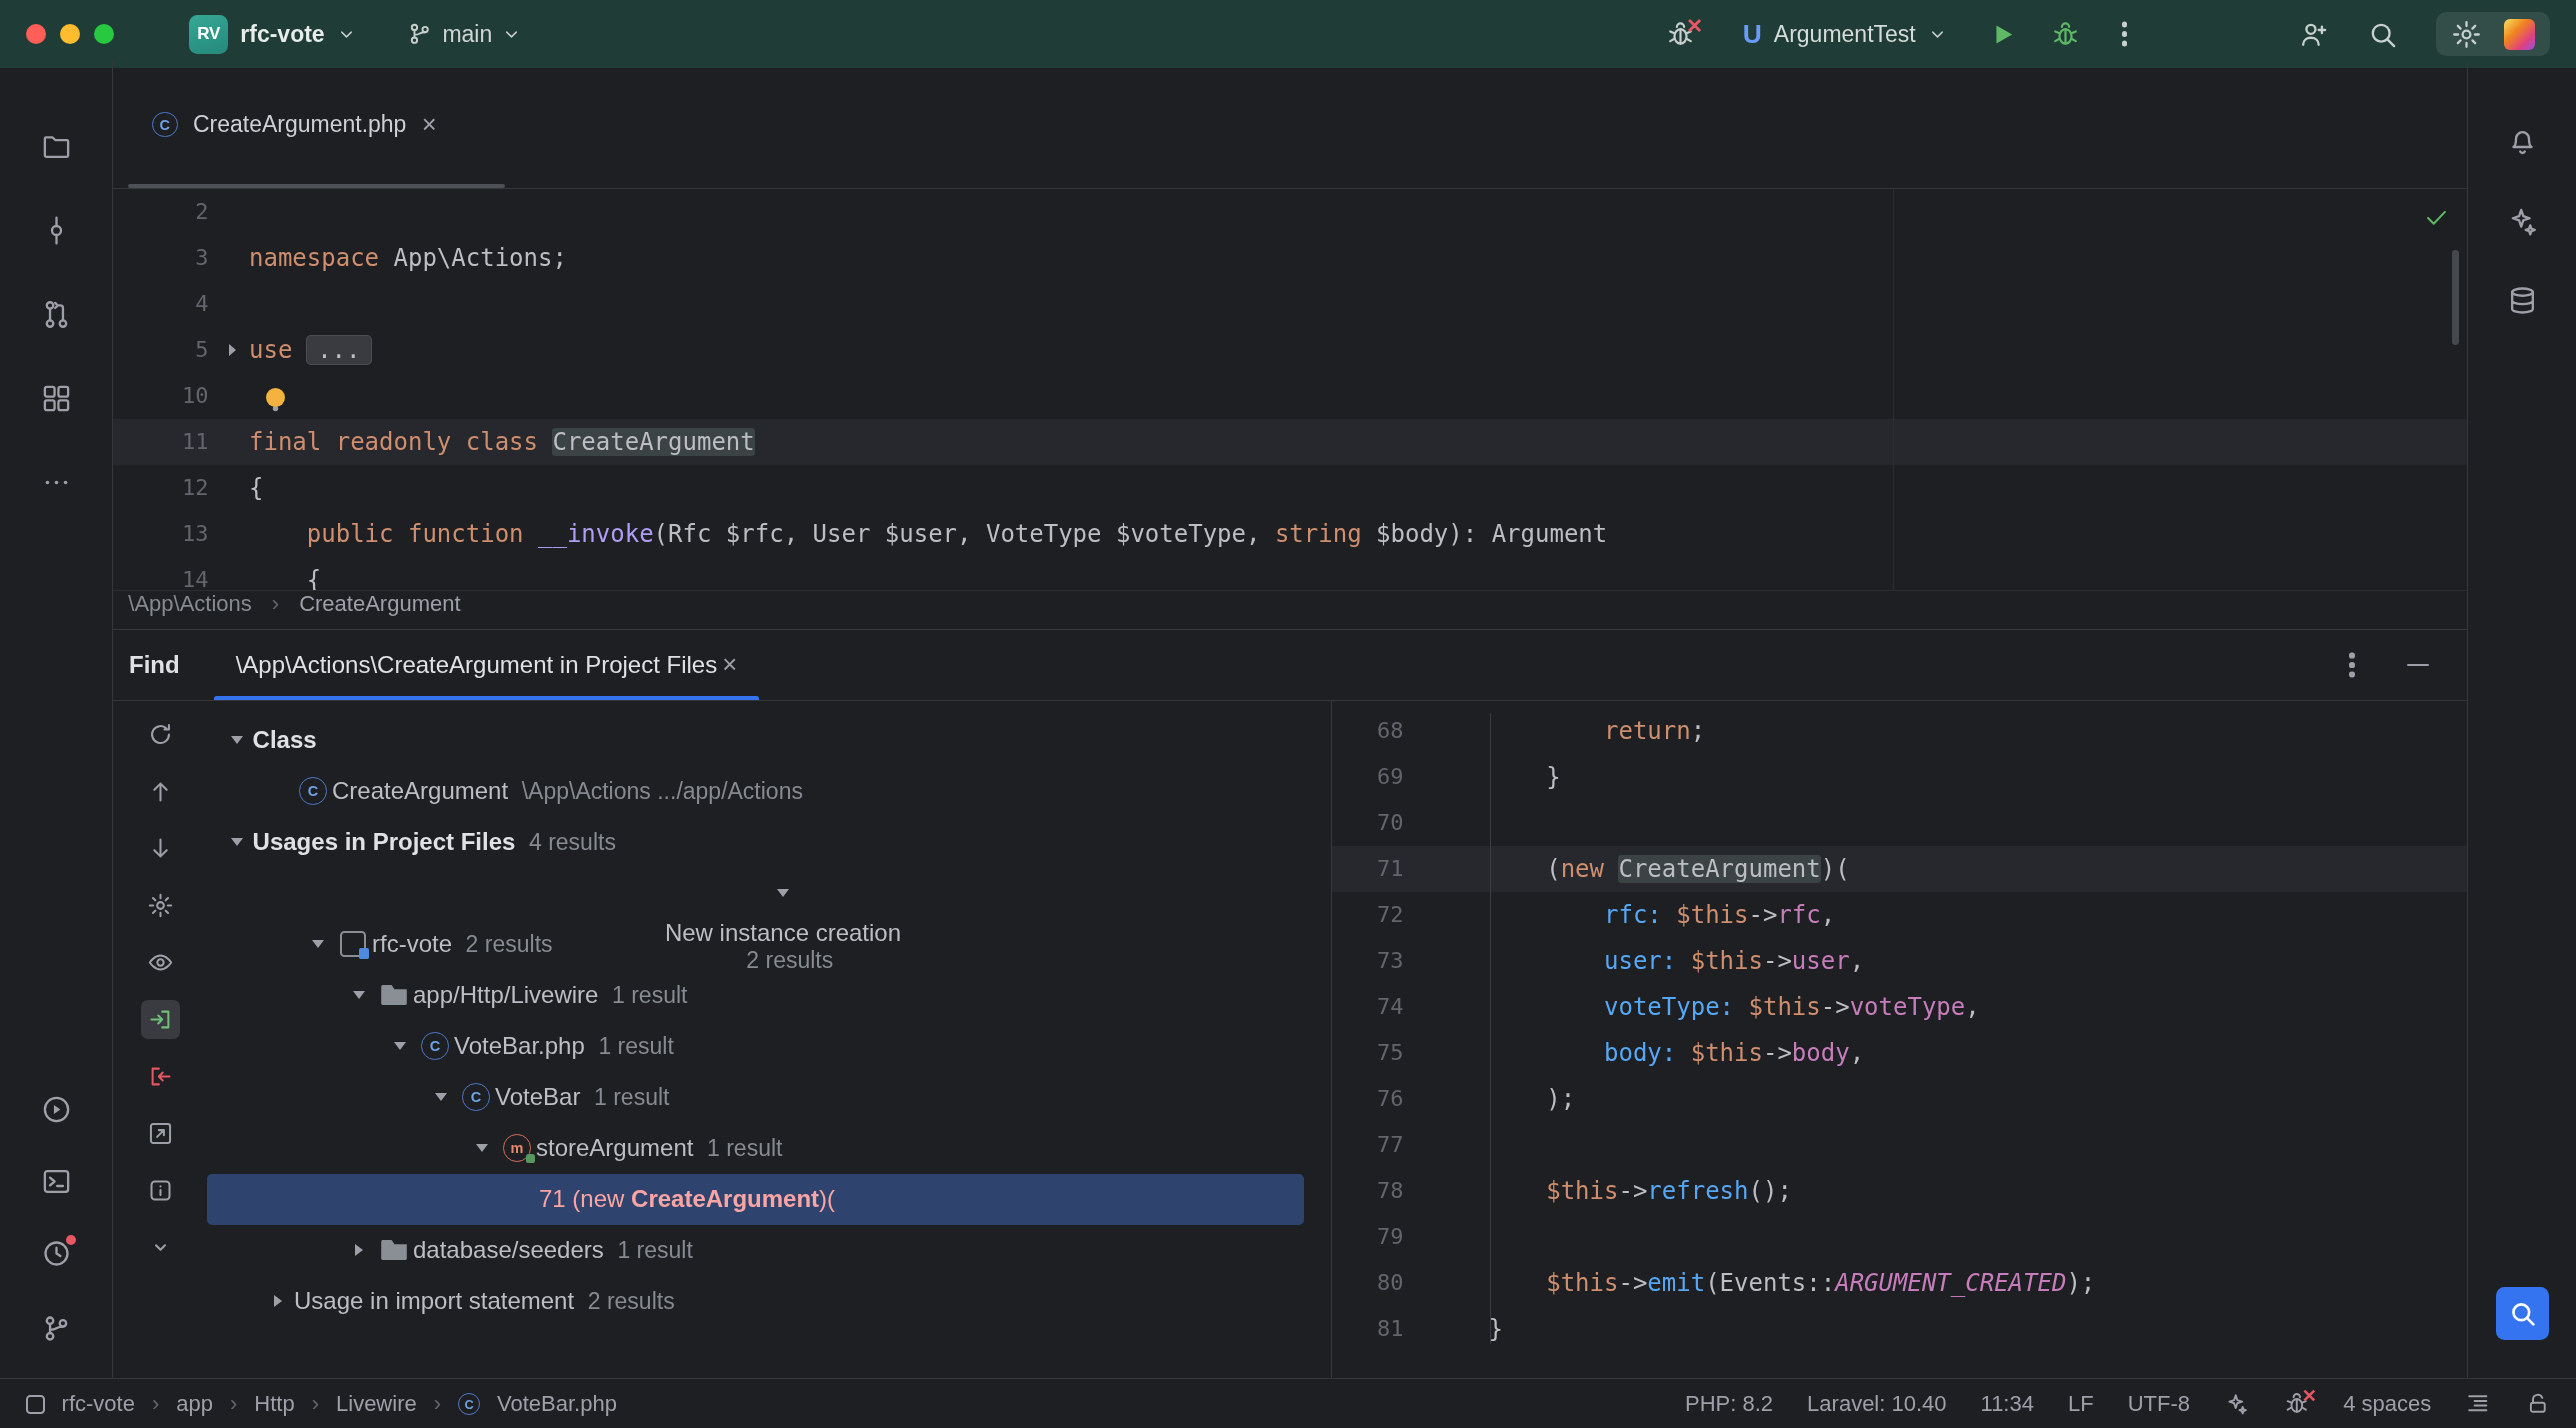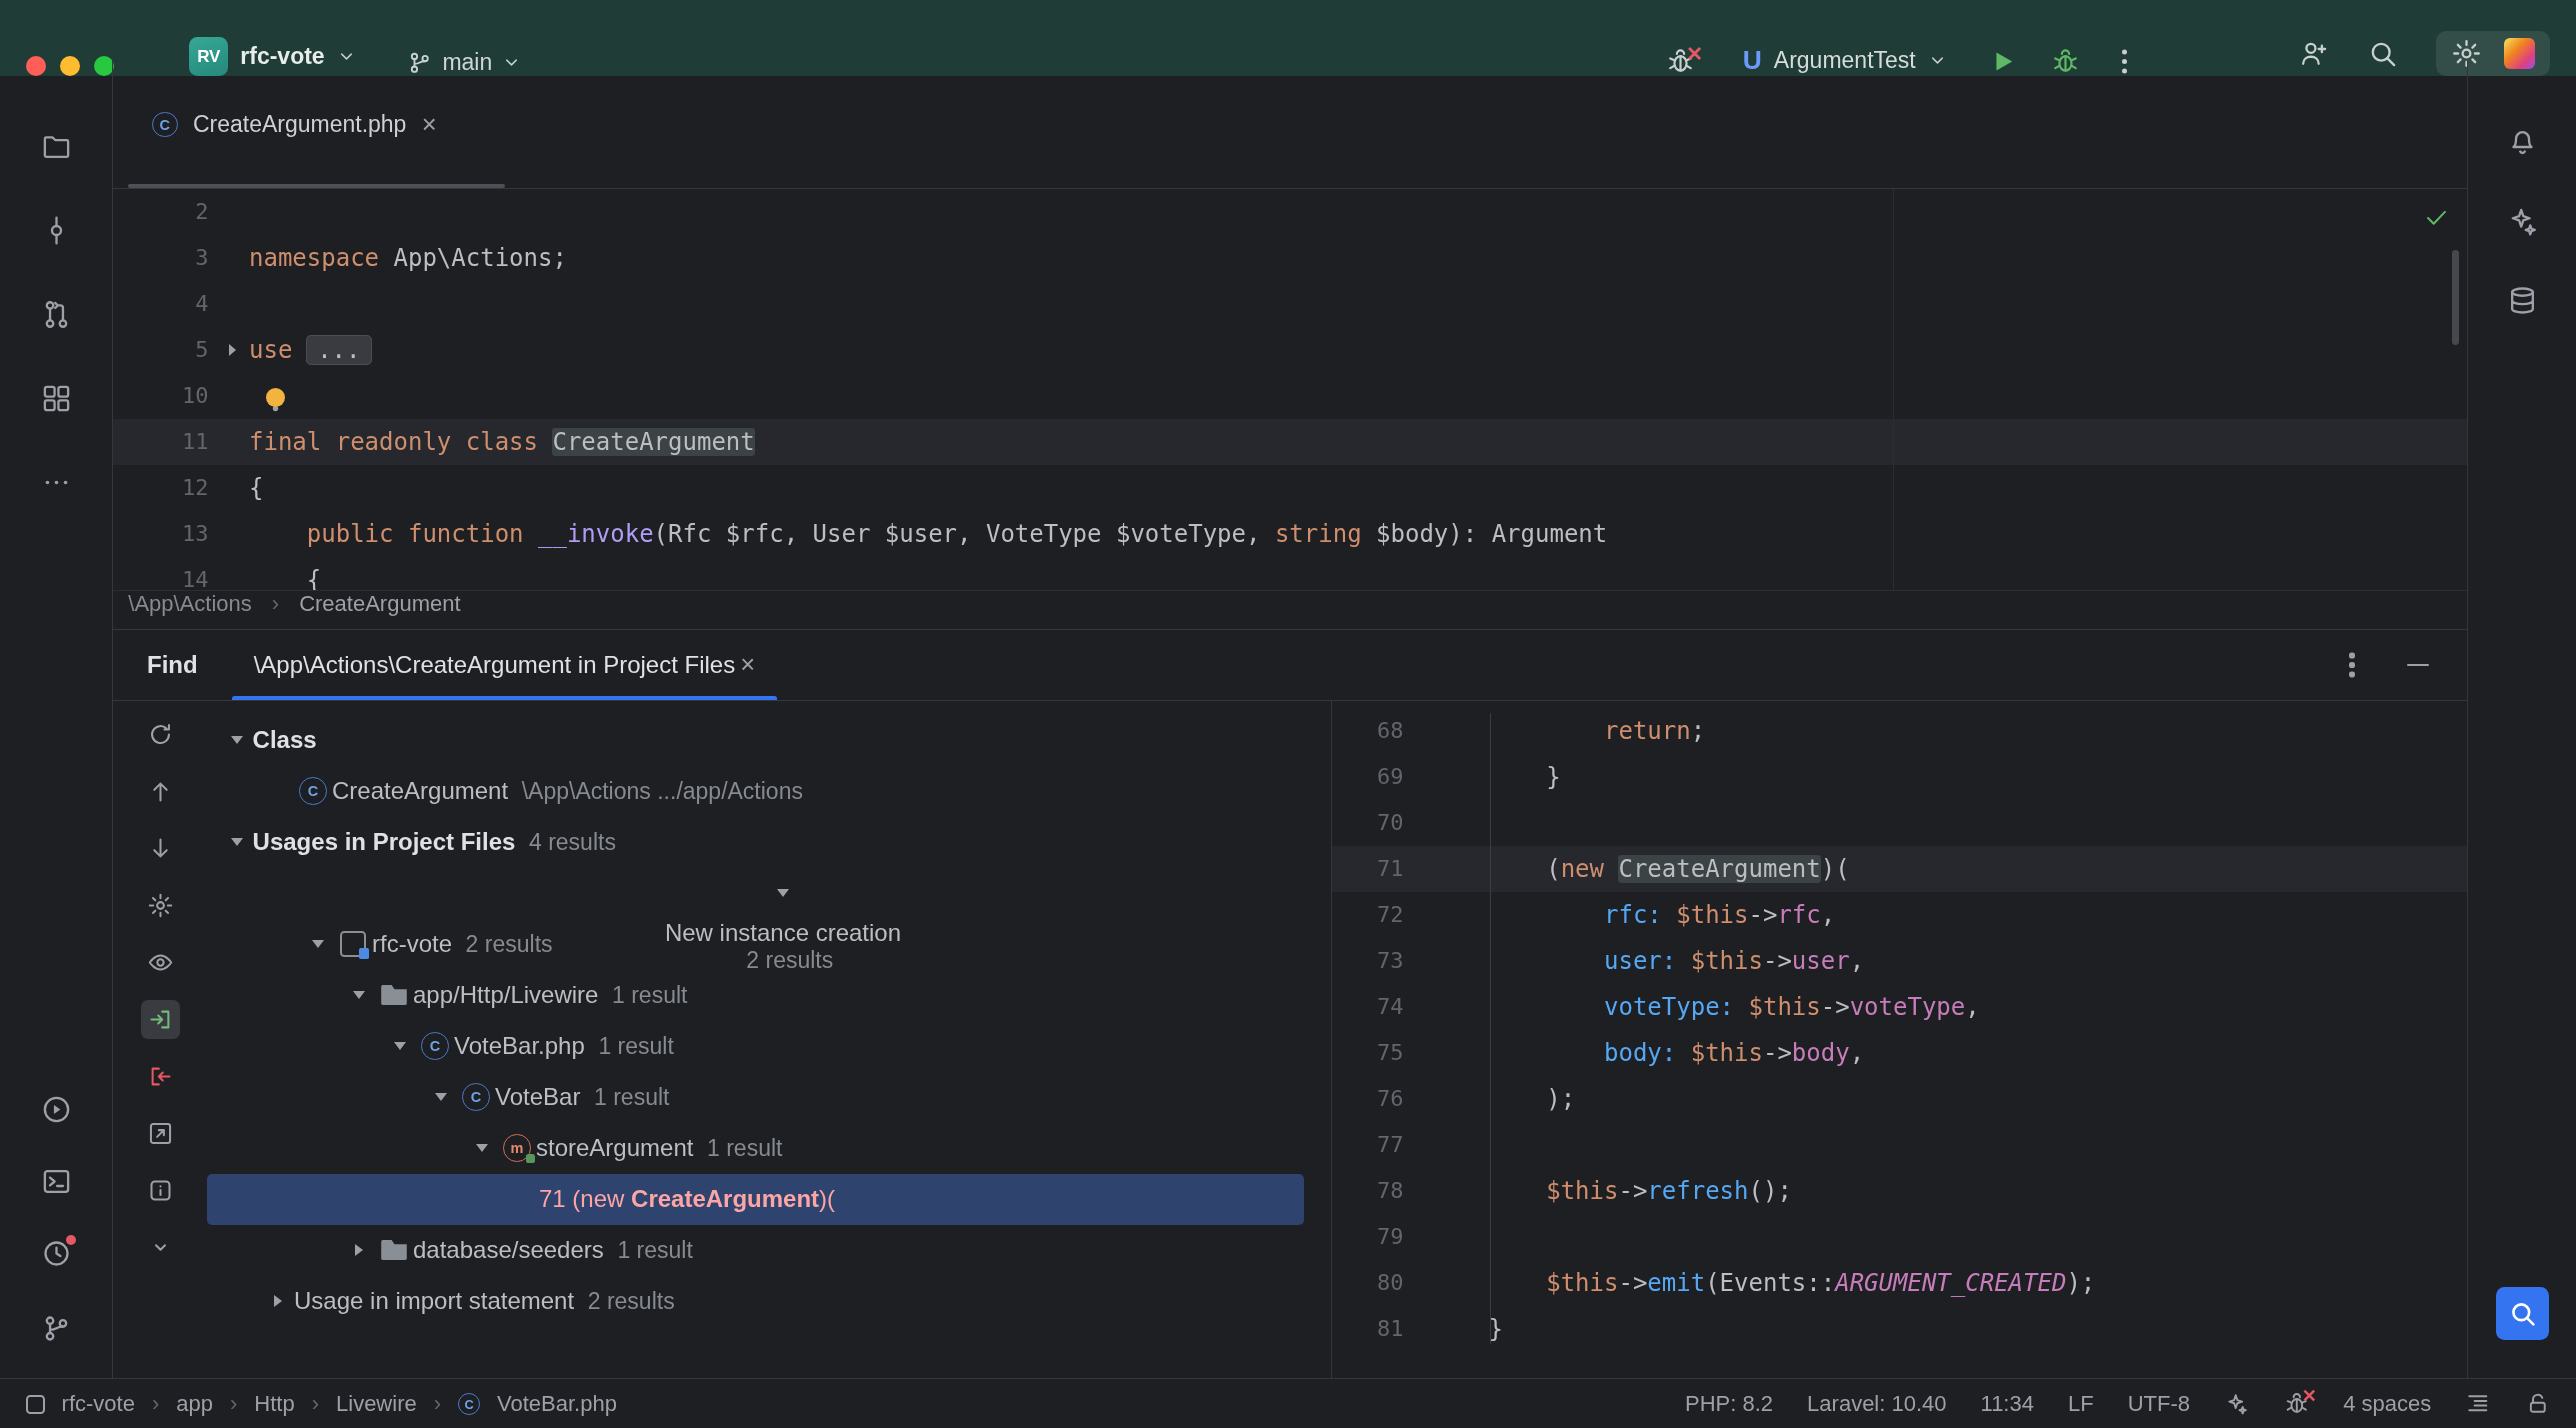--- a/index.html
+++ b/index.html
@@ -5,22 +5,22 @@
   *{margin:0;padding:0;box-sizing:border-box}
   html,body{width:2576px;height:1429px;overflow:hidden;background:#1e1f22;color:#bcbec4;
     font-family:"Liberation Sans",sans-serif;}
   body{position:relative}
   .svgi{stroke:#9da0a8;fill:none;stroke-width:1.8;stroke-linecap:round;stroke-linejoin:round}
   .svgw{stroke:#c8d0cd}
   .svggreen{stroke:#5fb865}
   .svgwhite{stroke:#ffffff;stroke-width:2.2}
 
   
-  .titlebar{position:absolute;top:0;left:0;right:0;height:76px;background:#1f3c36;
-    display:flex;align-items:flex-end;padding:0 25.6px;font-size:23px;color:#d5dcd9}
+  .titlebar{position:absolute;top:0;left:0;right:0;height:68px;background:#1f3c36;
+    display:flex;align-items:center;padding:0 25.6px;font-size:23px;color:#d5dcd9}
   .traffic{display:flex;gap:13.6px;align-items:center}
   .tl{width:20.5px;height:20.5px;border-radius:50%}
   .tl.red{background:#ff5f57}.tl.yellow{background:#febc2e}.tl.green{background:#28c840}
   .proj{display:flex;align-items:center;gap:12px;margin-left:75px}
   .proj-badge{width:39px;height:39px;border-radius:8.5px;background:linear-gradient(160deg,#36a896,#25897b);
     color:#fff;font-size:17px;font-weight:700;display:flex;align-items:center;justify-content:center}
   .proj-name{font-weight:700;color:#e8edeb}
   .branch{display:flex;align-items:center;gap:10.2px;margin-left:51px;color:#cfd6d3}
   .tb-spacer{flex:1}
   .runconf{display:flex;align-items:center;gap:12px;margin-left:48px}
@@ -83,21 +83,21 @@
 
   
   .crumbs{height:39px;border-top:0.9px solid #2b2d30;display:flex;align-items:flex-start;gap:20px;
     padding-left:15.3px;font-size:22px;color:#868a91}
   .crumbs .cur{color:#9da0a8}
   .sep::before{content:'›';color:#62656c}
 
   
   .findhdr{height:72px;border-top:0.9px solid #35373c;border-bottom:0.9px solid #35373c;
     display:flex;align-items:center;position:relative}
-  .find-title{margin-left:34px;font-size:24px;font-weight:700;color:#dfe1e5}
+  .find-title{margin-left:16px;font-size:24px;font-weight:700;color:#dfe1e5}
   .fh-tab{position:relative;height:100%;display:flex;align-items:center;gap:5px;padding:0 22px;margin-left:34px;
     font-size:24px;color:#dfe1e5}
   .fh-tab::after{content:'';position:absolute;left:0;right:0;bottom:0;height:4.3px;background:#3574f0;border-radius:2.6px 2.6px 0 0}
   .fh-actions{margin-left:auto;display:flex;align-items:center;gap:44px;padding-right:38px}
   .hide-dash{width:22px;height:2.6px;background:#9da0a8;border-radius:1.7px}
 
   .findbody{flex:1;display:flex;overflow:hidden}
   .ftb{width:94px;flex:none;display:flex;flex-direction:column;align-items:center;padding-top:13.6px;gap:18px}
   .fslot{width:39px;height:39px;display:flex;align-items:center;justify-content:center;border-radius:6.8px;flex:none}
   .fslot.on{background:#393b40}

